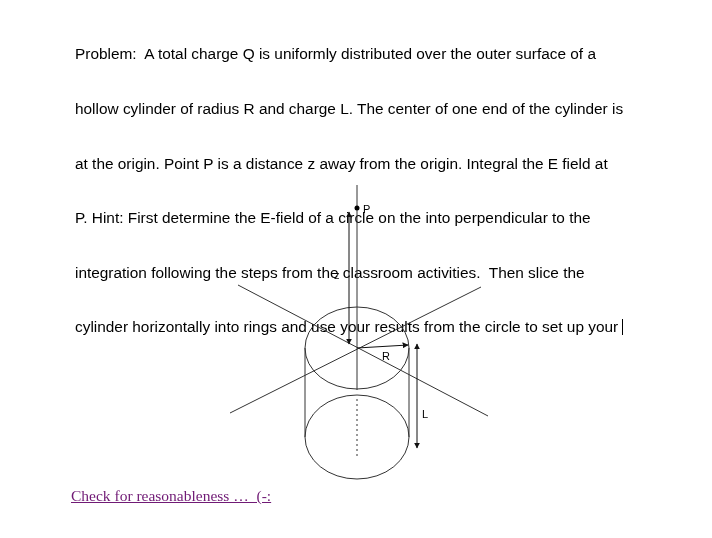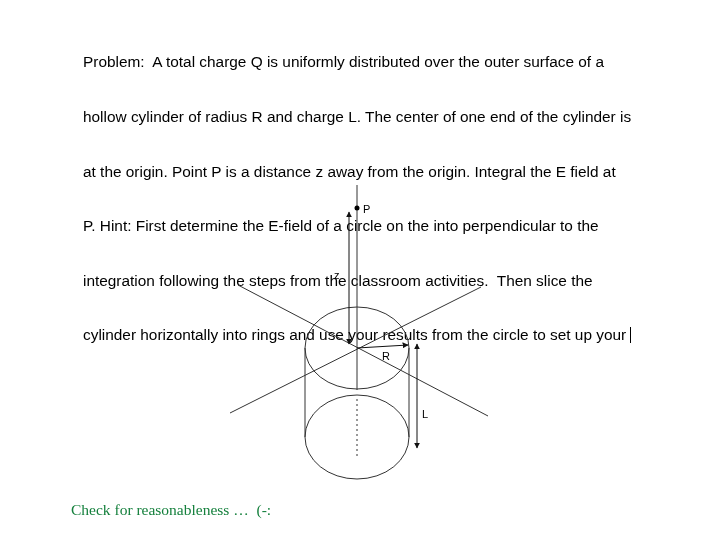--- a/index.html
+++ b/index.html
@@ -16,21 +16,21 @@
     .problem-text {
       position: absolute;
       left: 71px;
       top: 5px;
       width: 590px;
       font-family: "Liberation Sans", sans-serif;
       font-size: 15.4px;
       line-height: 18.2px;
       color: #000000;
       white-space: pre-wrap;
-      margin: 12px;
+      margin: 4px;
     }
     .cursor {
       display: inline-block;
       width: 1px;
       height: 16px;
       background: #000;
       vertical-align: -3px;
       margin-left: 4px;
     }
     .diagram {
@@ -39,25 +39,26 @@
       top: 0;
     }
     .diagram text {
       font-family: "Liberation Sans", sans-serif;
       font-size: 11px;
       fill: #000;
     }
     .footer-text {
       position: absolute;
       left: 71px;
-      top: 501px;
+      top: 487px;
       font-family: "Liberation Serif", serif;
       font-size: 15.5px;
-      color: #15803d;
+      color: #701a75;
       white-space: pre;
+      text-decoration: underline;
     }
   </style>
 </head>
 <body>
 
 <div class="problem-text">
   <div>Problem:  A total charge Q is uniformly distributed over the outer surface of a</div>
   <div>hollow cylinder of radius R and charge L. The center of one end of the cylinder is</div>
   <div>at the origin. Point P is a distance z away from the origin. Integral the E field at</div>
   <div>P. Hint: First determine the E-field of a circle on the into perpendicular to the</div>

